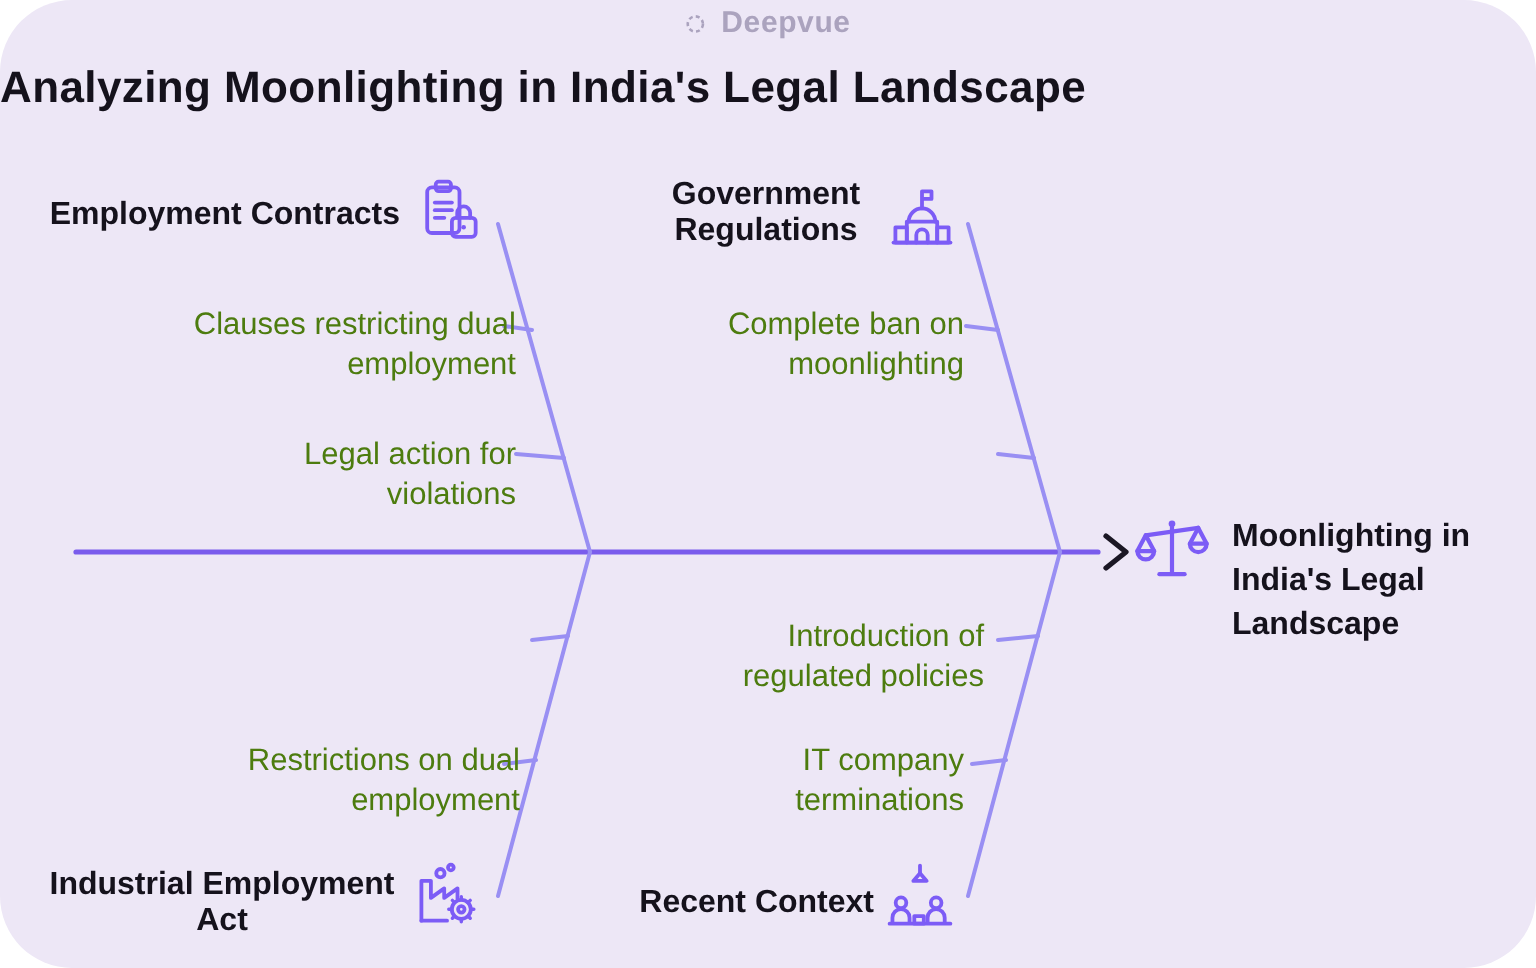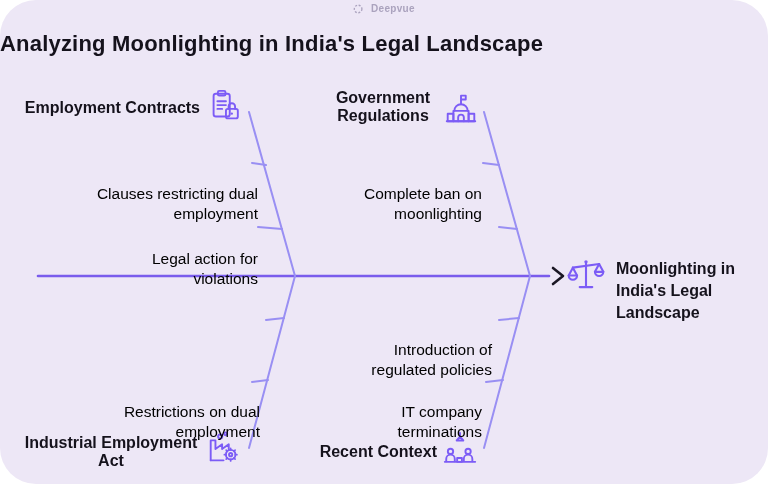--- a/index.html
+++ b/index.html
@@ -7,41 +7,40 @@
     position:relative; width:768px; height:484px; overflow:hidden;
     font-family:"Liberation Sans", sans-serif;
     -webkit-font-smoothing:antialiased;
   }
   .card {
     position:absolute; inset:0; border-radius:36px; background:#EDE7F6;
   }
   .logo {
     position:absolute; top:3px; left:50%; transform:translateX(-50%);
     display:flex; align-items:center; gap:8px;
-    color:#ABA3BE; font-size:10px; font-weight:bold; letter-spacing:.3px;
+    color:#ABA3BE; font-size:15px; font-weight:bold; letter-spacing:.3px;
   }
   .logo svg { display:block; }
   .title {
     position:absolute; top:31px; left:0; width:768px; text-align:left;
     font-size:22px; font-weight:bold; color:#15121C; letter-spacing:.2px;
     white-space:nowrap;
   }
   .lines { position:absolute; left:0; top:0; }
   .cat {
     position:absolute; font-weight:bold; color:#15121C; font-size:16px;
     line-height:18px;
   }
   .cat-ec { right:568px; top:99px; text-align:right; white-space:nowrap; }
   .cat-gr { right:331px; top:89px; width:108px; text-align:center; }
   .cat-ie { right:566px; top:434px; width:182px; text-align:center; }
   .cat-rc { right:331px; top:443px; text-align:right; white-space:nowrap; }
   .item {
-    position:absolute; font-size:15.5px; color:#000000; line-height:20px;
+    position:absolute; font-size:15.5px; color:#4d7c0f; line-height:20px;
     text-align:right;
-    margin-top:31px;
   }
   .i-tl1 { right:510px; top:153px; width:205px; }
   .i-tl2 { right:510px; top:218px; width:150px; }
   .i-tr1 { right:286px; top:153px; width:170px; }
   .i-tr2 { right:271px; top:218px; width:190px; }
   .i-bl1 { right:506px; top:309px; width:190px; }
   .i-bl2 { right:508px; top:371px; width:165px; }
   .i-br1 { right:276px; top:309px; width:156px; }
   .i-br2 { right:286px; top:371px; width:125px; }
   .bicon { position:absolute; width:38px; height:38px; }

